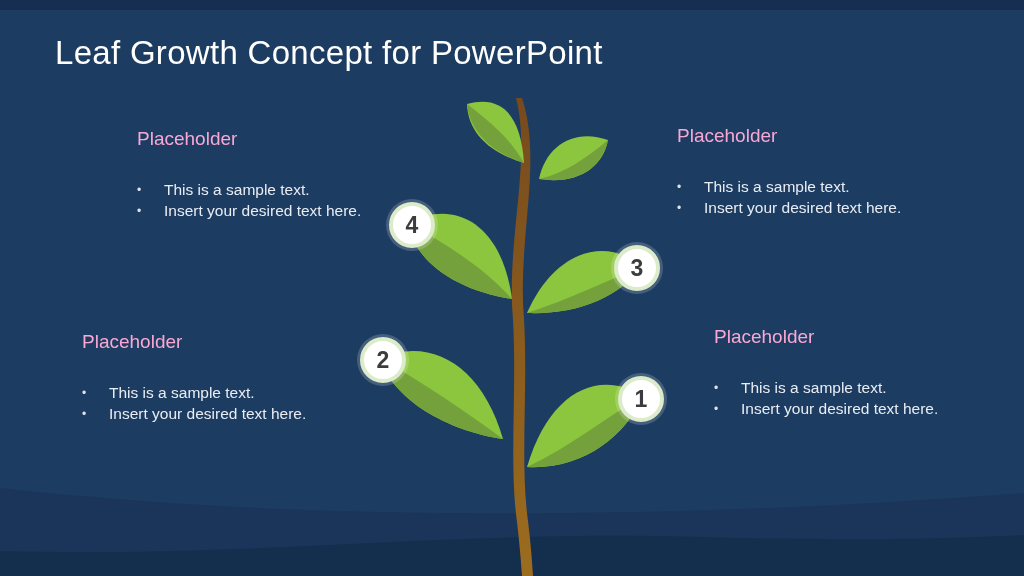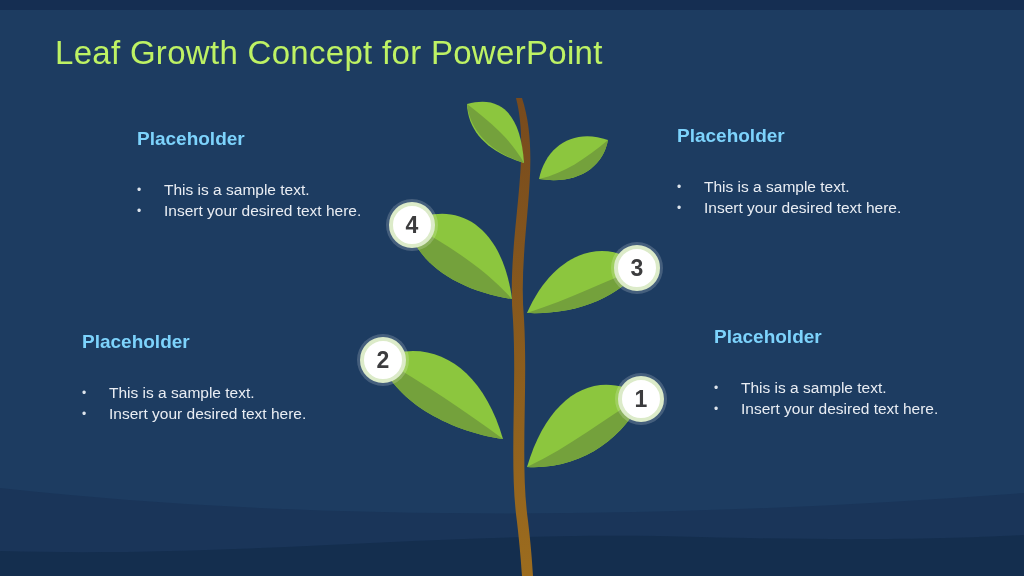--- a/index.html
+++ b/index.html
@@ -8,29 +8,29 @@
     background:#1D3C61;
     font-family:"Liberation Sans", sans-serif;
   }
   .top-bar{
     position:absolute;top:0;left:0;width:1024px;height:10px;
     background:#152E52;
   }
   .slide-title{
     position:absolute;left:55px;top:34px;
     font-size:33px;font-weight:400;letter-spacing:.3px;
-    color:#bef264;white-space:nowrap;
+    color:#ffffff;white-space:nowrap;
   }
   .plant-svg{
     position:absolute;left:0;top:0;width:1024px;height:576px;
     pointer-events:none;
   }
   .ph-block{position:absolute;}
   .ph-heading{
-    font-size:19px;font-weight:700;color:#7dd3fc;
+    font-size:19px;font-weight:400;color:#f9a8d4;
     line-height:20px;margin:0 0 31px 0;
   }
   .bullet-line{
     display:flex;align-items:flex-start;
     font-size:15.5px;color:#E9EDF3;line-height:20.5px;
   }
   .bullet-dot{
     width:27px;flex:0 0 27px;font-size:12px;line-height:20.5px;
     color:#DDE4EC;
   }

